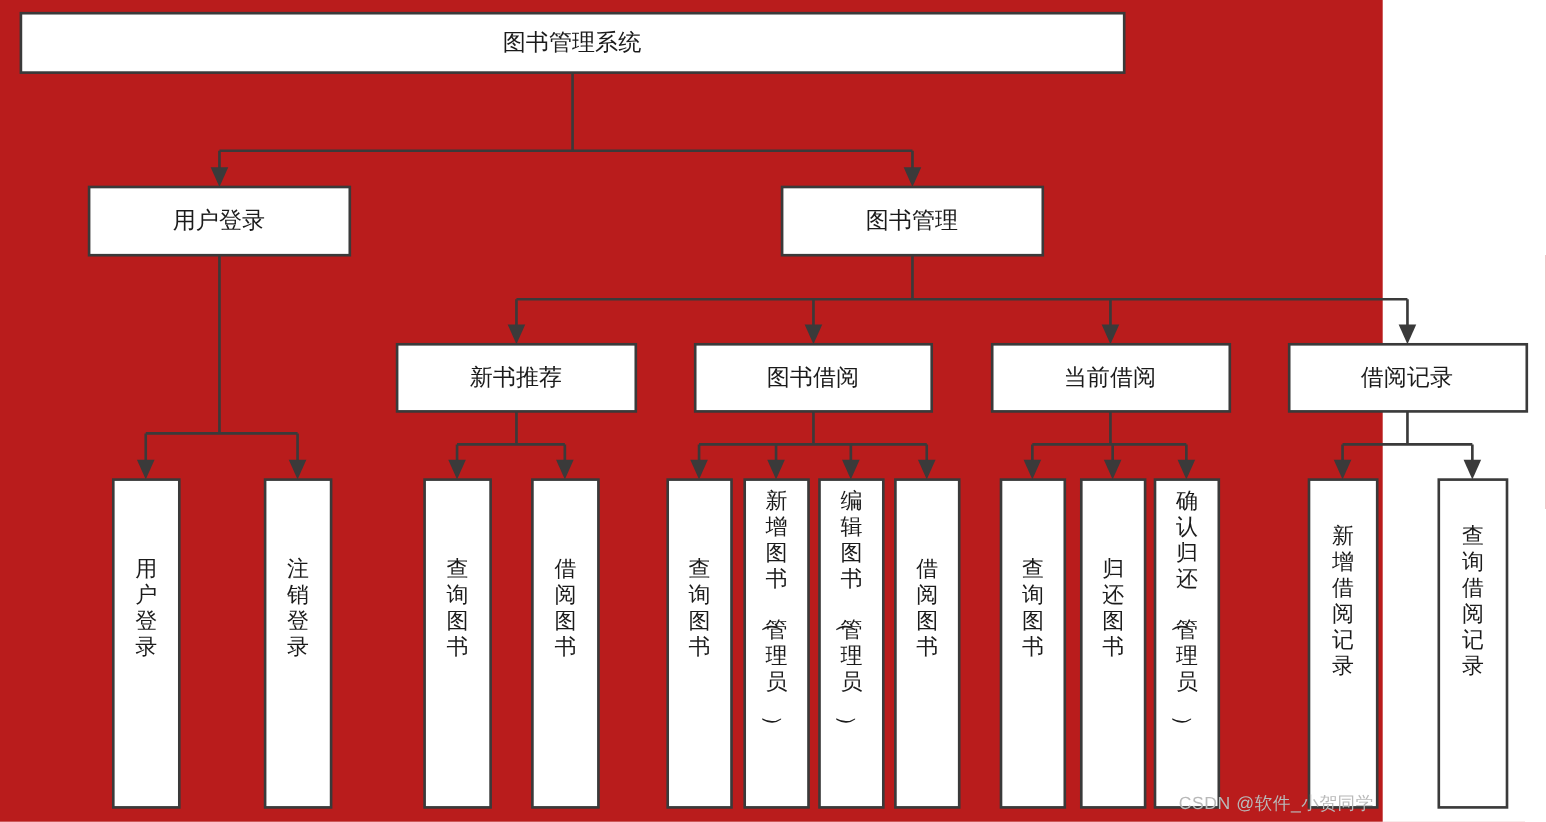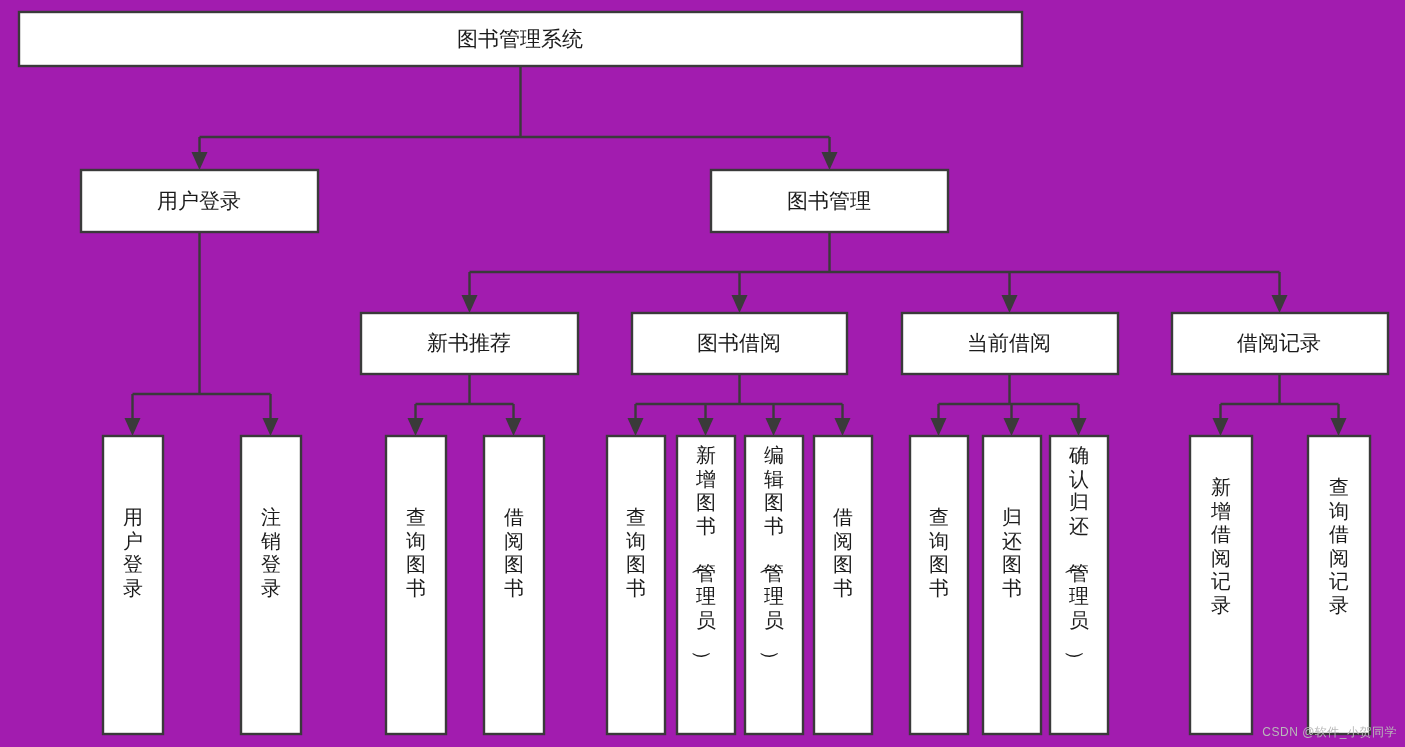--- a/index.html
+++ b/index.html
@@ -9,23 +9,23 @@
     background: #ffffff;
   }
   body {
     width: 1405px;
     height: 747px;
     font-family: "Liberation Sans", "DejaVu Sans", sans-serif;
     overflow: hidden;
   }
   #diagram-root {
     position: relative;
-    width: 1405px;
+    width: 1257px;
     height: 747px;
-    background: #a21caf;
+    background: #b91c1c;
   }
   svg.flow-canvas {
     position: absolute;
     top: 0;
     left: 0;
     width: 1405px;
     height: 747px;
     display: block;
   }
   .node-box {
@@ -54,21 +54,21 @@
   }
   .arrow-head {
     fill: #3a3a3a;
     stroke: none;
   }
   .watermark {
     position: absolute;
     right: 8px;
     bottom: 6px;
     font-family: "Liberation Sans", "DejaVu Sans", sans-serif;
-    font-size: 12px;
+    font-size: 16px;
     color: #b9b9b9;
     letter-spacing: 0.5px;
     white-space: nowrap;
     user-select: none;
   }
 </style>
 </head>
 <body>
 
 <div id="diagram-root">

